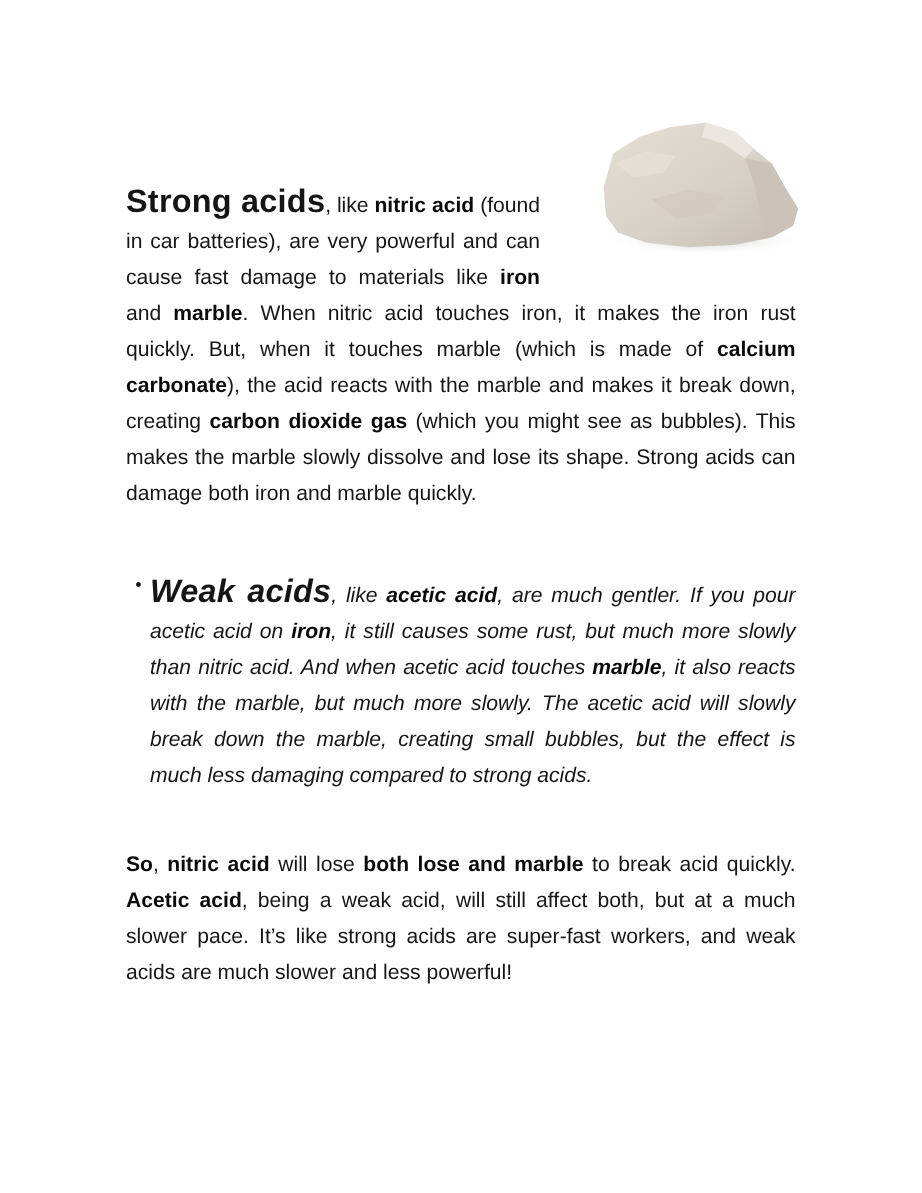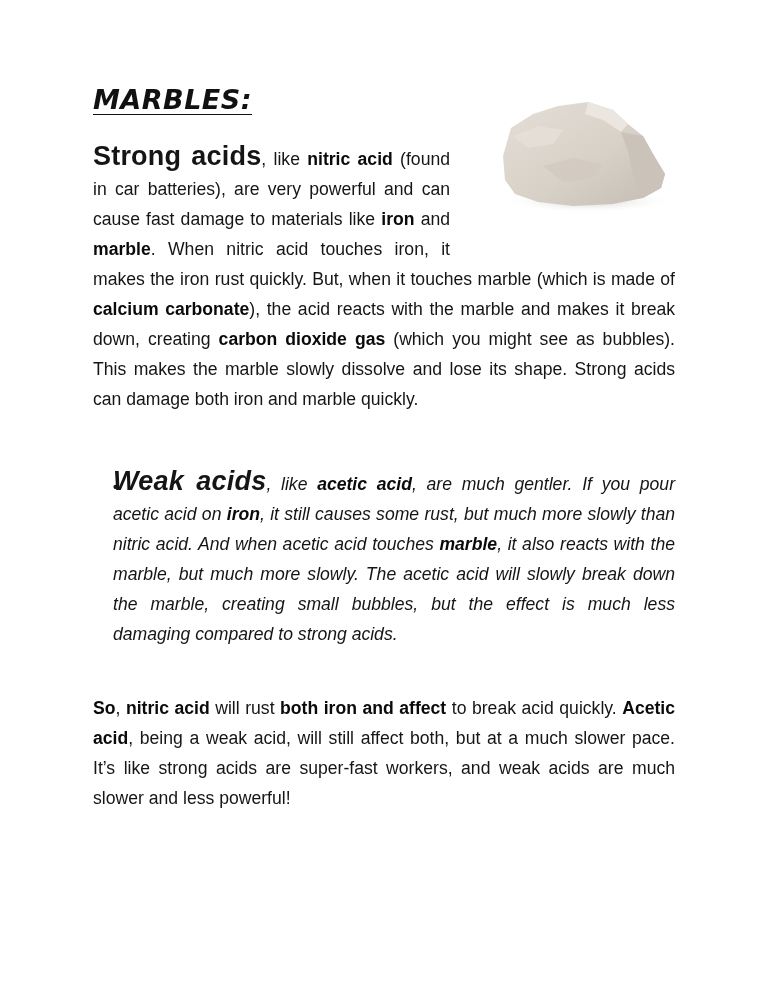--- a/index.html
+++ b/index.html
@@ -14,28 +14,27 @@
   .body-text { font-family: "Liberation Sans", sans-serif; font-size: 17.6px; line-height: 30px;
                text-align: justify; color: #151515; }
   .p1-wrap { position: absolute; left: 93px; top: 141px; width: 582px; }
   .p1-wrap .float-space { float: right; width: 225px; height: 102px; }
   .lead { font-size: 27px; font-weight: bold; letter-spacing: 0.2px; }
   b { font-weight: bold; color: #0a0a0a; }
   .bullet-block { position: absolute; left: 113px; top: 466px; width: 562px; }
   .bullet-dot { position: absolute; left: 0; top: 6px; font-size: 14px; font-weight: bold; }
   .bullet-text { margin-left: 27px; font-style: italic; }
   .p3 { position: absolute; left: 93px; top: 693px; width: 582px; }
-  .p1-text, .bullet-text, .p3-text { margin: 0; }
+  .p1-text, .bullet-text, .p3-text { margin: 12px; }
 </style>
 </head>
 <body>
 
 <div class="page">
 
-  <h1 class="title">MARBLES:</h1>
 
   <svg class="rock" viewBox="0 0 190 120" xmlns="http://www.w3.org/2000/svg">
     <defs>
       <radialGradient id="shadow" cx="50%" cy="50%" r="50%">
         <stop offset="0%" stop-color="#c9c6c2" stop-opacity="0.9"></stop>
         <stop offset="100%" stop-color="#ffffff" stop-opacity="0"></stop>
       </radialGradient>
       <linearGradient id="rockg" x1="0" y1="0" x2="1" y2="1">
         <stop offset="0%" stop-color="#e4ded6"></stop>
         <stop offset="55%" stop-color="#d8d1c8"></stop>
@@ -54,16 +53,16 @@
     <div class="float-space"></div>
     <p class="p1-text"><span class="lead">Strong acids</span><span><span>, like </span><b>nitric acid</b><span> (found in car batteries), are very powerful and can cause fast damage to materials like </span><b>iron</b><span> and </span><b>marble</b><span>. When nitric acid touches iron, it makes the iron rust quickly. But, when it touches marble (which is made of </span><b>calcium carbonate</b><span>), the acid reacts with the marble and makes it break down, creating </span><b>carbon dioxide gas</b><span> (which you might see as bubbles). This makes the marble slowly dissolve and lose its shape. Strong acids can damage both iron and marble quickly.</span></span></p>
   </div>
 
   <div class="bullet-block body-text">
     <span class="bullet-dot">•</span>
     <p class="bullet-text"><span class="lead">Weak acids</span><span><span>, like </span><b>acetic acid</b><span>, are much gentler. If you pour acetic acid on </span><b>iron</b><span>, it still causes some rust, but much more slowly than nitric acid. And when acetic acid touches </span><b>marble</b><span>, it also reacts with the marble, but much more slowly. The acetic acid will slowly break down the marble, creating small bubbles, but the effect is much less damaging compared to strong acids.</span></span></p>
   </div>
 
   <div class="p3 body-text">
-    <p class="p3-text"><span><b>So</b><span>, </span><b>nitric acid</b><span> will rust </span><b>both iron and affect</b><span> to break acid quickly. </span><b>Acetic acid</b><span>, being a weak acid, will still affect both, but at a much slower pace. It’s like strong acids are super-fast workers, and weak acids are much slower and less powerful!</span></span></p>
+    <p class="p3-text"><span><b>So</b><span>, </span><b>nitric acid</b><span> will lose </span><b>both lose and marble</b><span> to break acid quickly. </span><b>Acetic acid</b><span>, being a weak acid, will still affect both, but at a much slower pace. It’s like strong acids are super-fast workers, and weak acids are much slower and less powerful!</span></span></p>
   </div>
 
 </div>
 
 </body></html>

